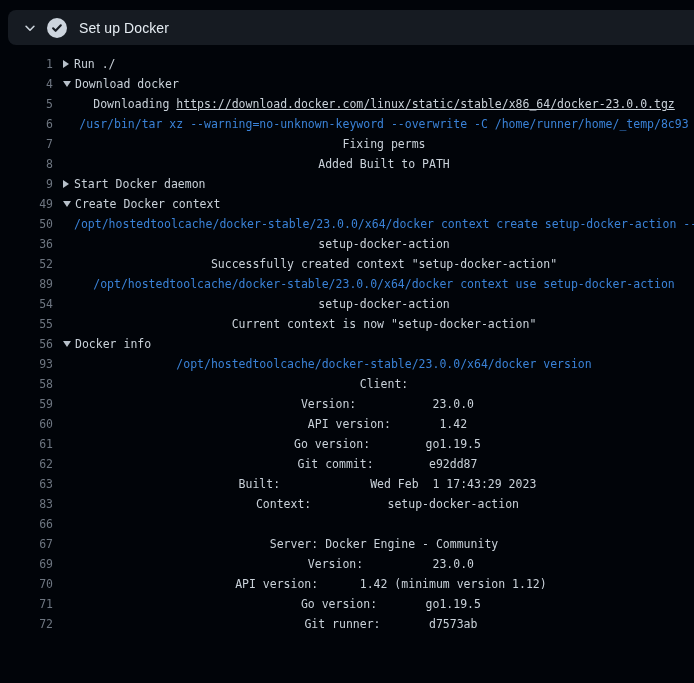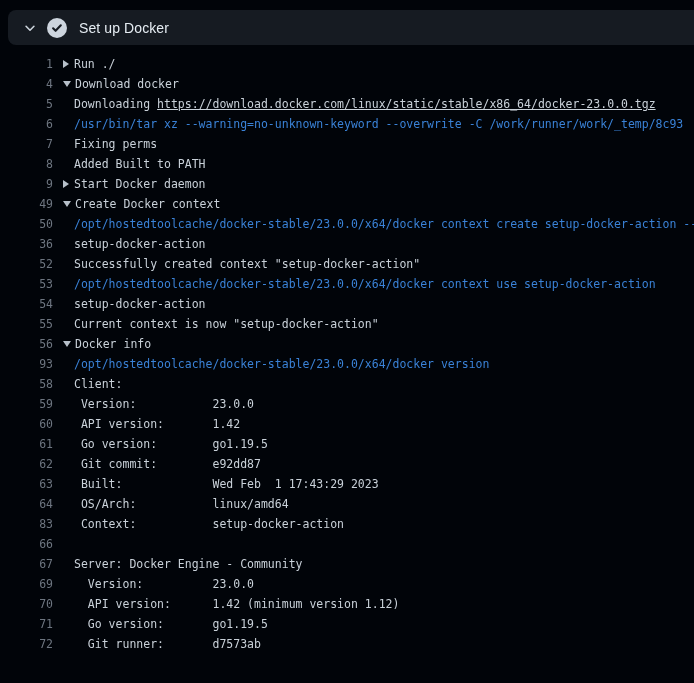--- a/index.html
+++ b/index.html
@@ -52,21 +52,21 @@
     color: #6e7681;
     text-decoration: none;
     cursor: pointer;
   }
   .row .content {
     flex: 1;
     padding-left: 9px;
     white-space: pre;
     overflow: hidden;
   }
-  .row.text .content, .row.command .content { padding-left: 21px; }
+  .row.text .content, .row.command .content { padding-left: 21px; text-align: center; }
   .row.group .content { cursor: pointer; }
   .cmd { color: #3a82d7; }
   .link { color: #c9d1d9; text-decoration: underline; cursor: pointer; }
   .marker {
     display: inline-block;
     width: 0; height: 0;
     vertical-align: middle;
     margin: -2px 5px 0 1px;
   }
   .marker.collapsed {
@@ -109,21 +109,21 @@
       <div class="row group">
         <a class="num">4</a>
         <div class="content"><span class="marker expanded"></span><span>Download docker</span></div>
       </div>
       <div class="row text">
         <a class="num">5</a>
         <div class="content">Downloading <a class="link">https://download.docker.com/linux/static/stable/x86_64/docker-23.0.0.tgz</a></div>
       </div>
       <div class="row command">
         <a class="num">6</a>
-        <div class="content"><span class="cmd">/usr/bin/tar xz --warning=no-unknown-keyword --overwrite -C /work/runner/work/_temp/8c93</span></div>
+        <div class="content"><span class="cmd">/usr/bin/tar xz --warning=no-unknown-keyword --overwrite -C /home/runner/home/_temp/8c93</span></div>
       </div>
       <div class="row text">
         <a class="num">7</a>
         <div class="content"><span class="txt">Fixing perms</span></div>
       </div>
       <div class="row text">
         <a class="num">8</a>
         <div class="content"><span class="txt">Added Built to PATH</span></div>
       </div>
       <div class="row group">
@@ -140,21 +140,21 @@
       </div>
       <div class="row text">
         <a class="num">36</a>
         <div class="content"><span class="txt">setup-docker-action</span></div>
       </div>
       <div class="row text">
         <a class="num">52</a>
         <div class="content"><span class="txt">Successfully created context "setup-docker-action"</span></div>
       </div>
       <div class="row command">
-        <a class="num">53</a>
+        <a class="num">89</a>
         <div class="content"><span class="cmd">/opt/hostedtoolcache/docker-stable/23.0.0/x64/docker context use setup-docker-action</span></div>
       </div>
       <div class="row text">
         <a class="num">54</a>
         <div class="content"><span class="txt">setup-docker-action</span></div>
       </div>
       <div class="row text">
         <a class="num">55</a>
         <div class="content"><span class="txt">Current context is now "setup-docker-action"</span></div>
       </div>
@@ -184,24 +184,20 @@
       </div>
       <div class="row text">
         <a class="num">62</a>
         <div class="content"><span class="txt"> Git commit:        e92dd87</span></div>
       </div>
       <div class="row text">
         <a class="num">63</a>
         <div class="content"><span class="txt"> Built:             Wed Feb  1 17:43:29 2023</span></div>
       </div>
       <div class="row text">
-        <a class="num">64</a>
-        <div class="content"><span class="txt"> OS/Arch:           linux/amd64</span></div>
-      </div>
-      <div class="row text">
         <a class="num">83</a>
         <div class="content"><span class="txt"> Context:           setup-docker-action</span></div>
       </div>
       <div class="row text">
         <a class="num">66</a>
         <div class="content"><span class="txt"></span></div>
       </div>
       <div class="row text">
         <a class="num">67</a>
         <div class="content"><span class="txt">Server: Docker Engine - Community</span></div>

